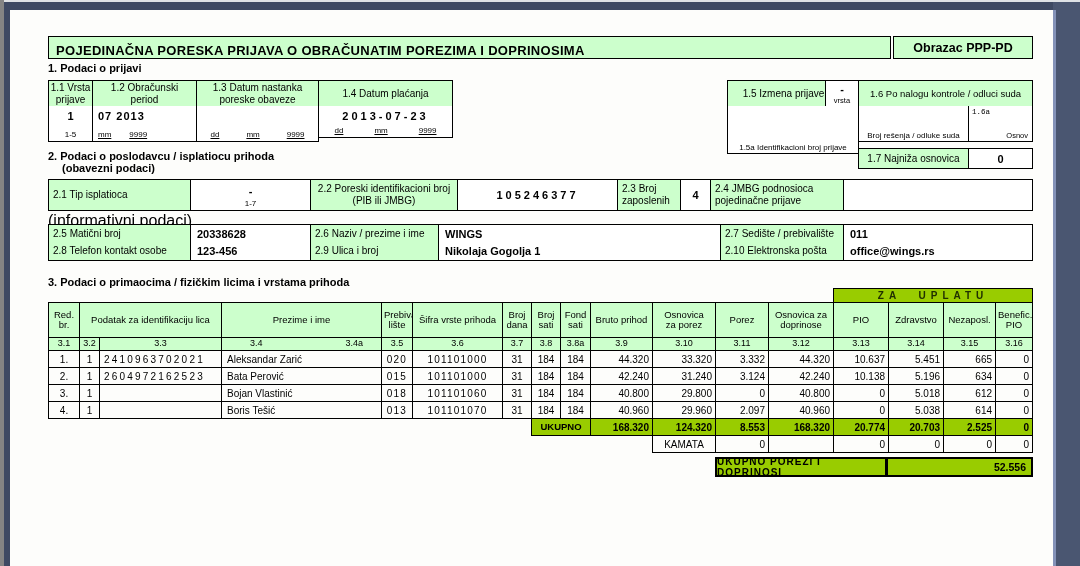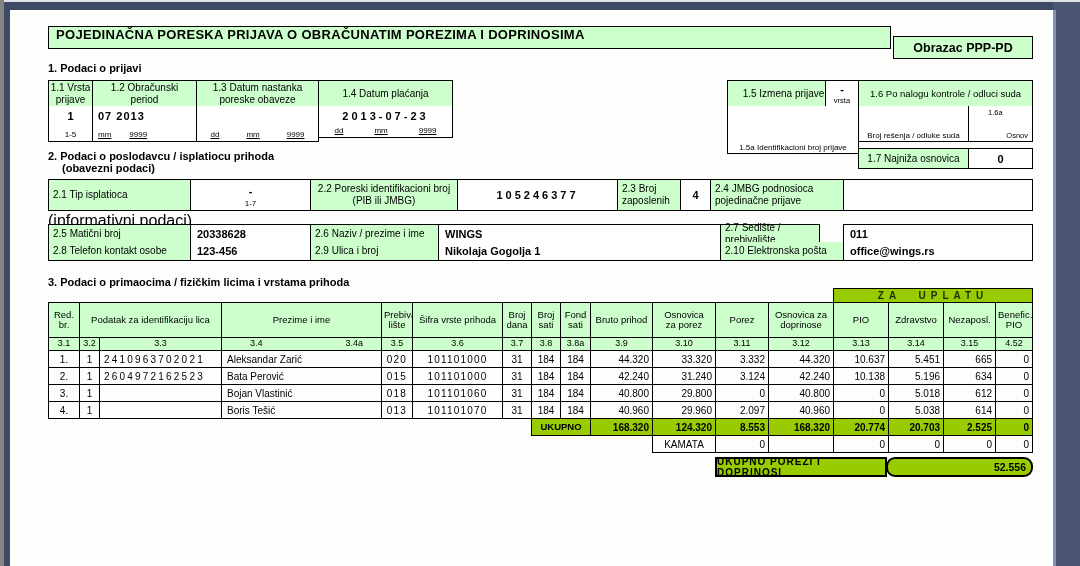--- a/index.html
+++ b/index.html
@@ -55,21 +55,21 @@
 
 <div class="page">
 
   <div class="chrome" style="left:0;top:0;width:4px;height:566px;background:#848484;"></div>
   <div class="chrome" style="left:4px;top:0;width:1076px;height:2px;background:#dfe2e6;"></div>
   <div class="chrome" style="left:4px;top:2px;width:1076px;height:8px;background:#3e4963;"></div>
   <div class="chrome" style="left:4px;top:2px;width:6px;height:564px;background:#3e4963;"></div>
   <div class="chrome" style="left:1053px;top:2px;width:27px;height:564px;background:#4a5671;"></div>
   <div class="chrome" style="left:1053px;top:10px;width:3px;height:556px;background:#8492b8;"></div>
 
-  <div class="box green" style="left:48px;top:26px;width:843px;height:23px;display:flex;align-items:flex-start;
+  <div class="box green" style="left:48px;top:36px;width:843px;height:23px;display:flex;align-items:flex-end;
               padding-left:7px;font-weight:bold;font-size:13px;letter-spacing:0.3px;">
     <span>POJEDINAČNA PORESKA PRIJAVA O OBRAČUNATIM POREZIMA I DOPRINOSIMA</span>
   </div>
   <div class="box green" style="left:893px;top:36px;width:140px;height:23px;display:flex;align-items:center;
               justify-content:center;font-weight:bold;font-size:12.5px;">
     <span>Obrazac PPP-PD</span>
   </div>
 
   <div class="abs heading" style="left:48px;top:62px;">1. Podaci o prijavi</div>
 
@@ -116,21 +116,21 @@
   </div>
   <div class="box green lbl" style="left:858px;top:80px;width:175px;height:27px;font-size:9.5px;">1.6 Po nalogu kontrole / odluci suda</div>
 
   <div class="box no-top bottomlbl" style="left:727px;top:106px;width:132px;height:48px;">
     <span class="smalltext">1.5a Identifikacioni broj prijave</span>
   </div>
   <div class="box no-top bottomlbl" style="left:858px;top:106px;width:111px;height:36px;">
     <span class="smalltext">Broj rešenja / odluke suda</span>
   </div>
   <div class="box no-top" style="left:968px;top:106px;width:65px;height:36px;">
-    <span class="abs tinytext" style="left:19px;top:2px;">1.6a</span>
+    <span class="abs tinytext" style="left:3px;top:2px;font-family:Liberation Mono, monospace;">1.6a</span>
     <span class="abs tinytext" style="right:4px;bottom:1px;">Osnov</span>
   </div>
 
   <div class="box green lbl" style="left:858px;top:148px;width:111px;height:21px;">1.7 Najniža osnovica</div>
   <div class="box" style="left:968px;top:148px;width:65px;height:21px;display:flex;align-items:center;justify-content:center;">
     <span class="bval">0</span>
   </div>
 
   <div class="abs heading" style="left:48px;top:150px;">2. Podaci o poslodavcu / isplatiocu prihoda</div>
   <div class="abs heading" style="left:62px;top:162px;">(obavezni podaci)</div>
@@ -159,21 +159,21 @@
   <div class="abs subhead" style="left:48px;top:212px;">(informativni podaci)</div>
 
   <div class="box green lbl lbl-left" style="left:48px;top:224px;width:143px;height:19px;">2.5 Matični broj</div>
   <div class="box" style="left:190px;top:224px;width:121px;height:19px;display:flex;align-items:center;padding-left:6px;">
     <span class="bval">20338628</span>
   </div>
   <div class="box green lbl lbl-left" style="left:310px;top:224px;width:139px;height:19px;">2.6 Naziv / prezime i ime</div>
   <div class="box" style="left:438px;top:224px;width:283px;height:19px;display:flex;align-items:center;padding-left:6px;">
     <span class="bval">WINGS</span>
   </div>
-  <div class="box green lbl lbl-left" style="left:720px;top:224px;width:100px;height:19px;">2.7 Sedište / prebivalište</div>
+  <div class="box green lbl lbl-left" style="left:720px;top:224px;width:124px;height:19px;">2.7 Sedište / prebivalište</div>
   <div class="box" style="left:843px;top:224px;width:190px;height:19px;display:flex;align-items:center;padding-left:6px;">
     <span class="bval">011</span>
   </div>
 
   <div class="box green lbl lbl-left no-top" style="left:48px;top:242px;width:143px;height:19px;">2.8 Telefon kontakt osobe</div>
   <div class="box no-top" style="left:190px;top:242px;width:121px;height:19px;display:flex;align-items:center;padding-left:6px;">
     <span class="bval">123-456</span>
   </div>
   <div class="box green lbl lbl-left no-top" style="left:310px;top:242px;width:129px;height:19px;">2.9 Ulica i broj</div>
   <div class="box no-top" style="left:438px;top:242px;width:283px;height:19px;display:flex;align-items:center;padding-left:6px;">
@@ -253,21 +253,21 @@
           <td class="numr">3.7</td>
           <td class="numr">3.8</td>
           <td class="numr">3.8a</td>
           <td class="numr">3.9</td>
           <td class="numr">3.10</td>
           <td class="numr">3.11</td>
           <td class="numr">3.12</td>
           <td class="numr">3.13</td>
           <td class="numr">3.14</td>
           <td class="numr">3.15</td>
-          <td class="numr">4.52</td>
+          <td class="numr">3.16</td>
         </tr>
       </tbody>
       <tbody>
           <tr class="data-r">
             <td class="ctr">1.</td>
             <td class="ctr">1</td>
             <td class="jm">2410963702021</td>
             <td class="nm">Aleksandar Zarić</td>
             <td class="ctr ls1">020</td>
             <td class="ctr ls1">101101000</td>
@@ -366,17 +366,17 @@
         </tr>
       </tbody>
     </table>
   </div>
 
   <div class="box bright" style="left:715px;top:457px;width:172px;height:20px;border-width:2px;display:flex;
               align-items:center;justify-content:center;font-weight:bold;font-size:10px;letter-spacing:1px;">
     <span>UKUPNO POREZI I DOPRINOSI</span>
   </div>
   <div class="box bright" style="left:886px;top:457px;width:147px;height:20px;border-width:2px;display:flex;
-              align-items:center;justify-content:flex-end;padding-right:5px;font-weight:bold;font-size:10.5px;border-radius:9px;">
+              align-items:center;justify-content:flex-end;padding-right:5px;font-weight:bold;font-size:10.5px;">
     <span>52.556</span>
   </div>
 
 </div>
 
 </body></html>

